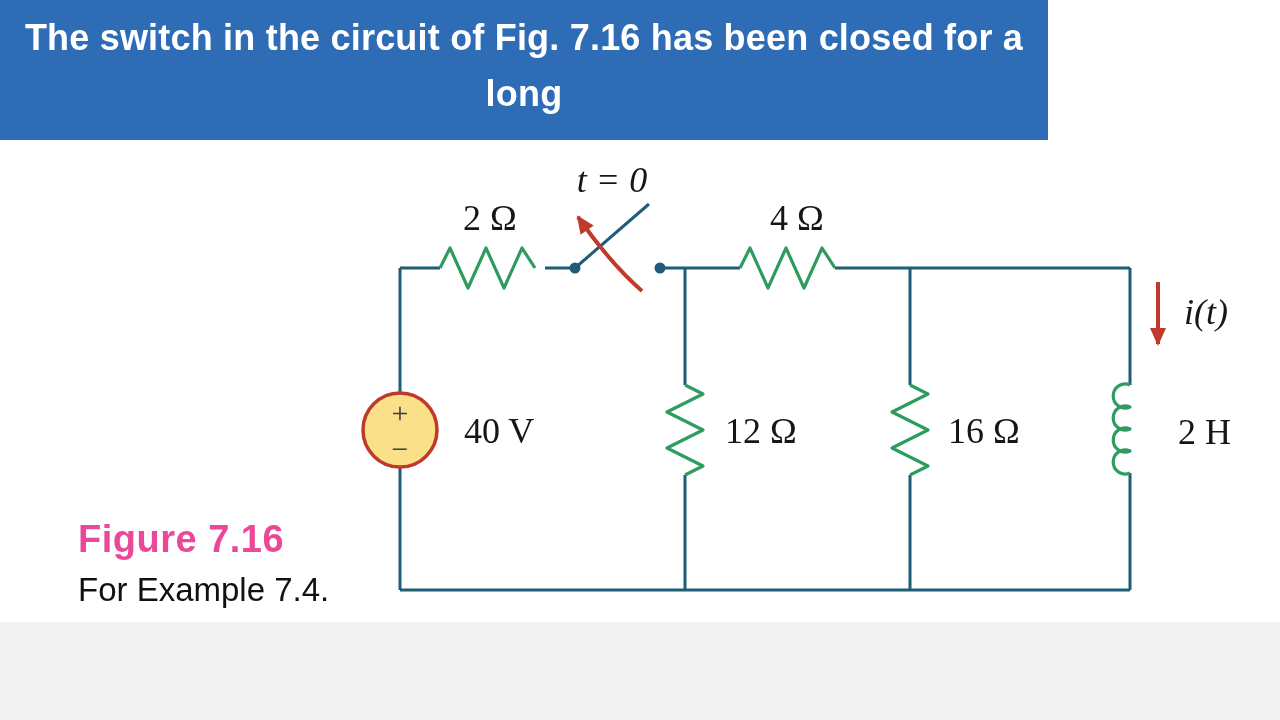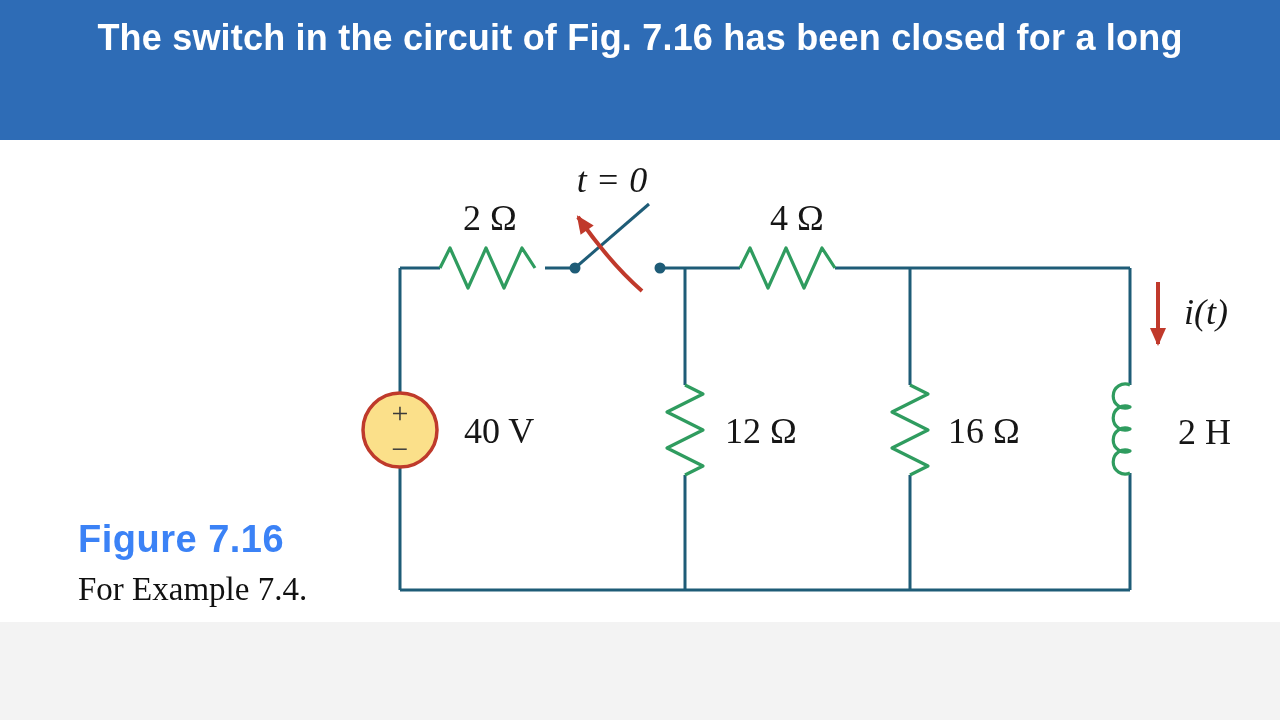--- a/index.html
+++ b/index.html
@@ -4,21 +4,21 @@
 <style>
   html,body{margin:0;padding:0;}
   body{
     width:1280px;height:720px;
     background:#ffffff;
     overflow:hidden;
     position:relative;
     font-family:"Liberation Sans", sans-serif;
   }
   header.banner{
-    position:absolute;top:0;left:0;width:1280px;height:140px;
+    position:absolute;top:0;left:0;width:1048px;height:140px;
     box-sizing:border-box;
     padding-top:10px;
     text-align:center;
   }
   .hline{
     color:#ffffff;
     font-size:36px;
     font-weight:bold;
     line-height:56px;
     letter-spacing:0.2px;
@@ -40,21 +40,21 @@
   .figure-caption{
     position:absolute;left:78px;top:518px;
   }
   .figure-title{
     font-size:38px;
     font-weight:bold;
     letter-spacing:0.5px;
     margin:0 0 10px 0;
   }
   .figure-sub{
-    font-family:Liberation Serif, serif;
+    font-family:Liberation Sans, sans-serif;
     font-size:33px;
     color:#111111;
     margin:0;
   }
   .footer-strip{
     position:absolute;left:0;top:622px;width:1280px;height:98px;
     background:#f3f3f3;
   }
 </style>
 </head>
@@ -107,17 +107,17 @@
     <text class="clabel" x="797" y="230" text-anchor="middle">4 Ω</text>
     <text class="clabel" x="464" y="443">40 V</text>
     <text class="clabel" x="725" y="443">12 Ω</text>
     <text class="clabel" x="948" y="443">16 Ω</text>
     <text class="clabel" x="1178" y="444">2 H</text>
     <text class="clabel math" x="1184" y="324">i(t)</text>
   </g>
 </svg>
 
 <div class="figure-caption">
-  <div class="figure-title" style="color: #3b82f6;">Figure 7.16</div>
+  <div class="figure-title" style="color: #ec4899;">Figure 7.16</div>
   <div class="figure-sub">For Example 7.4.</div>
 </div>
 
 <div class="footer-strip"></div>
 
 </body></html>

